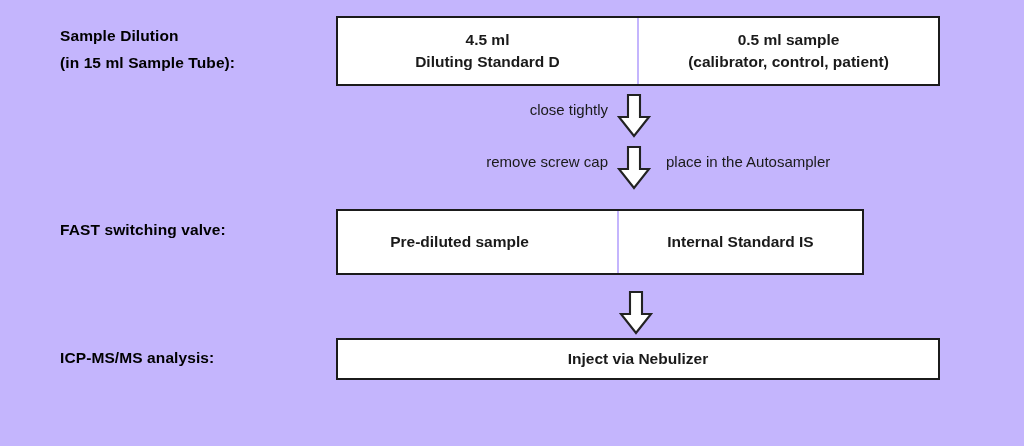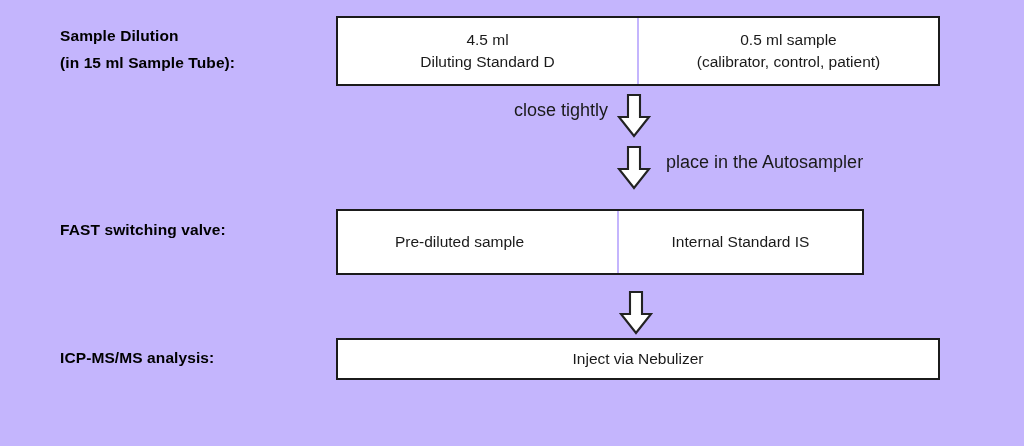--- a/index.html
+++ b/index.html
@@ -51,26 +51,27 @@
     color: #1a1a1a;
     text-align: center;
     padding: 0 6px;
   }
   .box-cell + .box-cell {
     border-left: 2px solid #c4b5fd;
   }
   .box-cell .line {
     display: block;
     white-space: nowrap;
+    font-weight: bold;
   }
 
   
   .step-note {
     position: absolute;
-    font-size: 18px;
+    font-size: 15px;
     line-height: 20px;
     color: #1a1a1a;
     white-space: nowrap;
   }
   .step-note.left  { text-align: right; }
   .step-note.right { text-align: left; }
 
   
   .arrow {
     position: absolute;
@@ -101,20 +102,21 @@
 
   <div class="step-note left" style="left:368px; top:100px; width:240px;">close tightly</div>
 
   <span class="arrow" style="left:616px; top:94px;">
     <svg width="36" height="44" viewBox="0 0 36 44" aria-hidden="true">
       <polygon points="12,1 24,1 24,23 33,23 18,42 3,23 12,23" fill="#ffffff" stroke="#222222" stroke-width="2.1" stroke-linejoin="miter"></polygon>
     </svg>
   </span>
 
 
+  <div class="step-note left" style="left:368px; top:152px; width:240px;">remove screw cap</div>
 
   <span class="arrow" style="left:616px; top:146px;">
     <svg width="36" height="44" viewBox="0 0 36 44" aria-hidden="true">
       <polygon points="12,1 24,1 24,23 33,23 18,42 3,23 12,23" fill="#ffffff" stroke="#222222" stroke-width="2.1" stroke-linejoin="miter"></polygon>
     </svg>
   </span>
 
   <div class="step-note right" style="left:666px; top:152px; width:320px;">place in the Autosampler</div>
 
   <div class="stage-label" style="left:60px; top:216px;">

